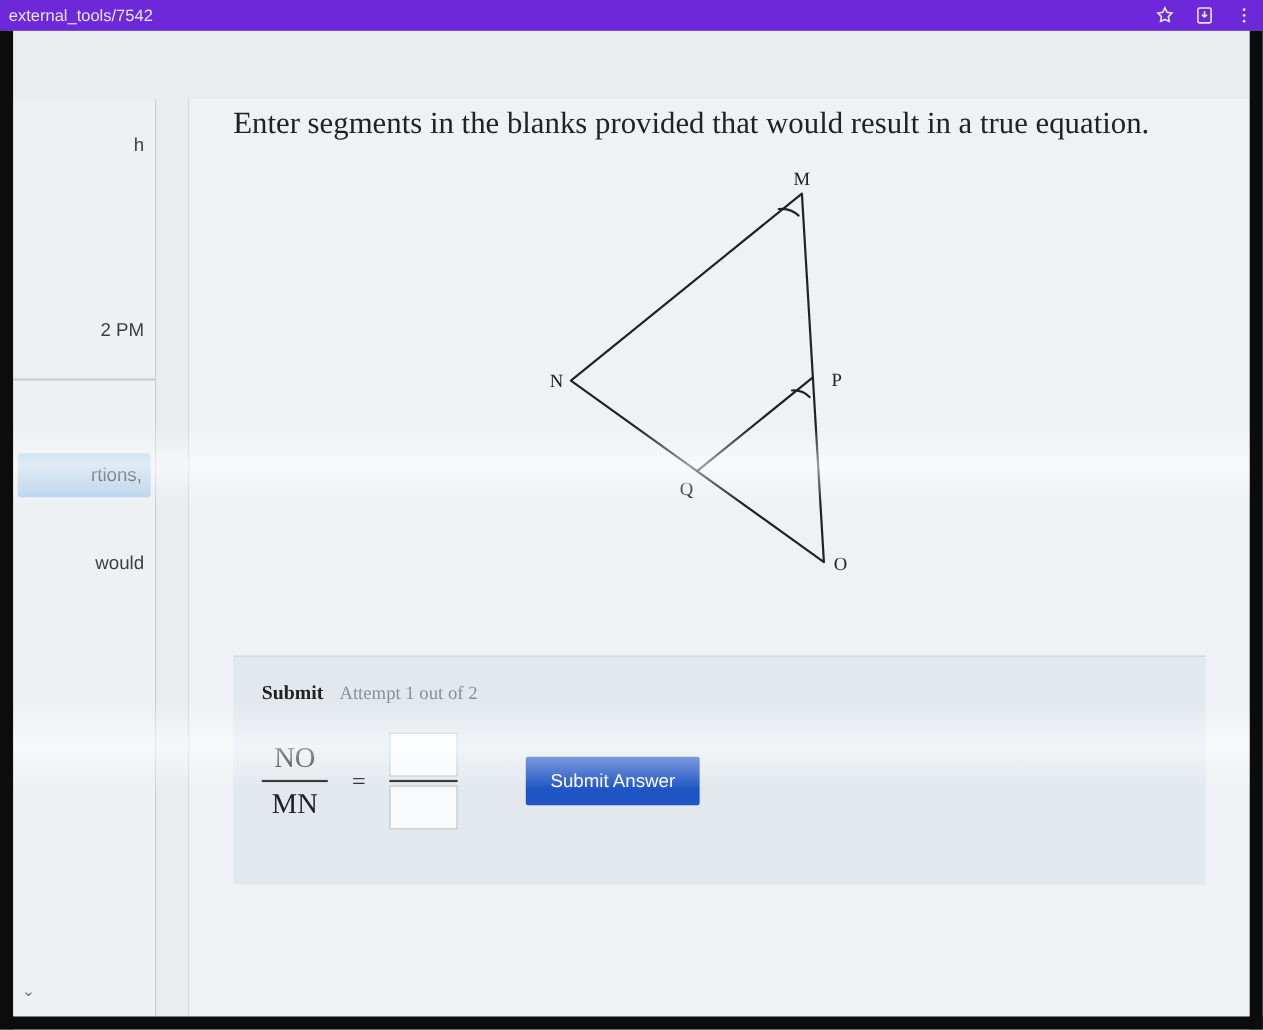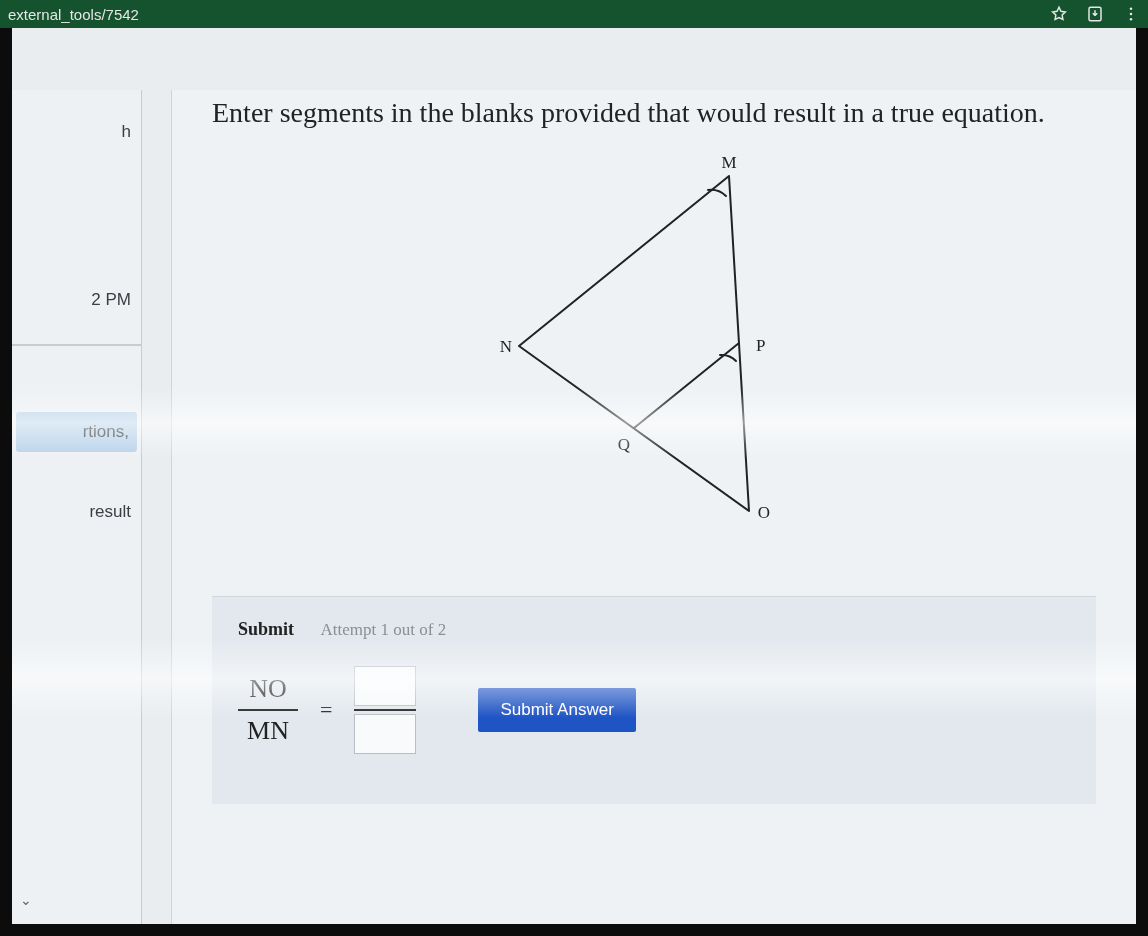--- a/index.html
+++ b/index.html
@@ -1,21 +1,21 @@
 <!DOCTYPE html>
 <html><head>
 <meta charset="utf-8">
 <style>
   * { box-sizing: border-box; margin: 0; padding: 0; }
   html, body { width: 1148px; height: 936px; overflow: hidden; font-family: "Segoe UI", Arial, sans-serif; }
   body { background: #1a1a1a; }
 
   .browser-bar {
     height: 28px;
-    background: #14532d;
+    background: #6d28d9;
     color: #e6e6e6;
     display: flex;
     align-items: center;
     padding: 0 8px;
     font-size: 15px;
     justify-content: space-between;
     gap: 44px;
   }
   .browser-bar .url { color: #e6e6e6; }
   .browser-bar .icons { display: flex; gap: 18px; align-items: center; color: #e6e6e6; }
@@ -105,21 +105,21 @@
   .answer-block {
     background: #e2e8ee;
     padding: 22px 26px 50px 26px;
     border-top: 1px solid #d0d6db;
   }
   .answer-head {
     font-size: 18px;
     margin-bottom: 26px;
   }
   .answer-head .lbl { font-weight: 700; color: #222; }
-  .answer-head .att { color: #8a8f95; margin-left: 22px; font-size: 17px; }
+  .answer-head .att { color: #8a8f95; margin-left: 10px; font-size: 17px; }
 
   .eq-row {
     display: flex;
     align-items: center;
     gap: 22px;
   }
   .frac {
     display: inline-flex;
     flex-direction: column;
     align-items: center;
@@ -189,21 +189,21 @@
   <div class="topstrip"></div>
   <div class="page">
     <div class="sidebar">
       <div class="item">h</div>
       <div style="height:120px"></div>
       <div class="item">2 PM</div>
       <div class="sep"></div>
       <div style="height:40px"></div>
       <div class="sel">rtions,</div>
       <div style="height:30px"></div>
-      <div class="item">result</div>
+      <div class="item">would</div>
       <div class="spacer"></div>
       <div class="logout-row">
         <span class="chev">⌄</span>
       </div>
     </div>
 
     <div class="canvas-col"></div>
 
     <div class="main">
       <div class="prompt">Enter segments in the blanks provided that would result in a true equation.</div>

